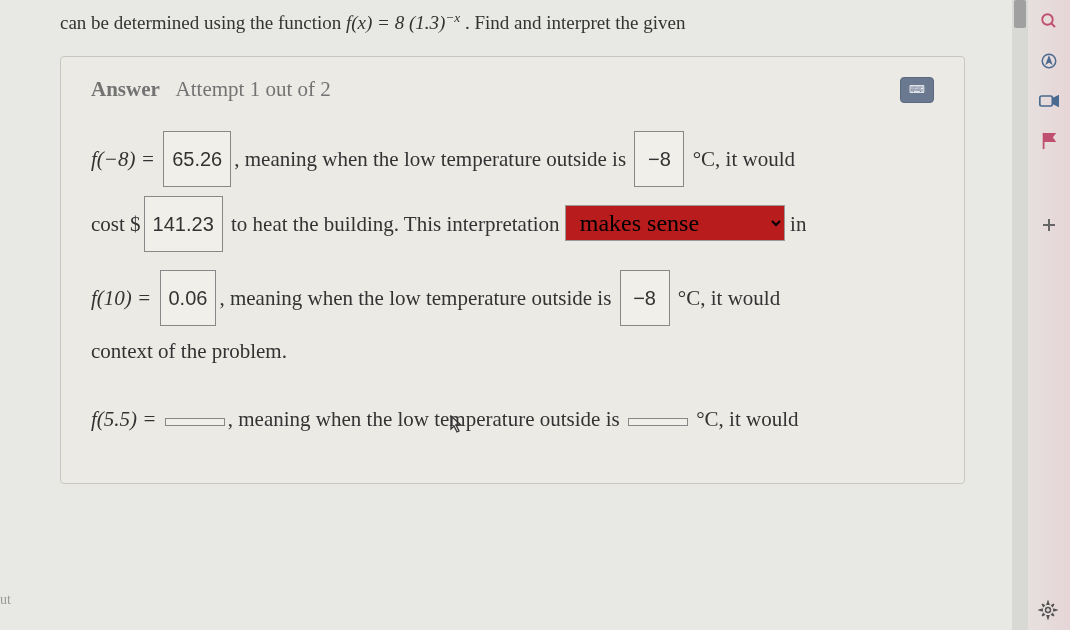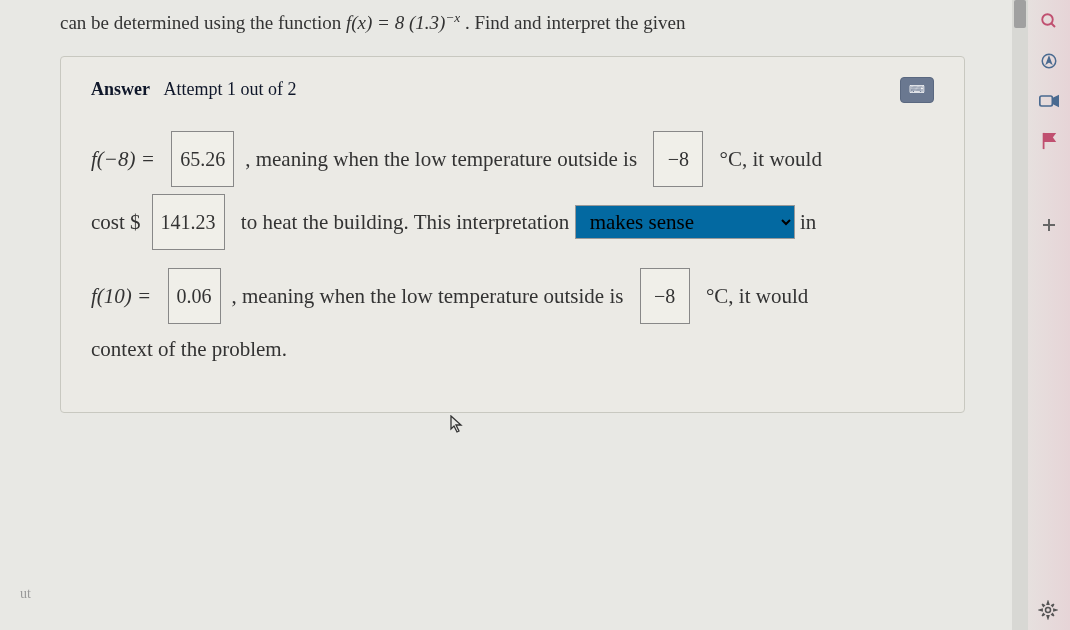--- a/index.html
+++ b/index.html
@@ -39,22 +39,22 @@
       padding: 20px 30px;
       position: relative;
     }
     .answer-header {
       display: flex;
       justify-content: space-between;
       align-items: center;
       margin-bottom: 28px;
     }
     .answer-label {
-      font-size: 18px;
-      color: #0f172a;
+      font-size: 21px;
+      color: #737373;
     }
     .answer-label b {
       font-weight: bold;
     }
     .keypad-btn {
       width: 34px;
       height: 26px;
       background: #6a7890;
       border: 1px solid #5a6880;
       border-radius: 4px;
@@ -77,32 +77,32 @@
     }
     .input-box {
       display: inline-block;
       border: 1.5px solid #888;
       background: #f0efe9;
       padding: 3px 8px;
       min-width: 50px;
       text-align: center;
       font-size: 20px;
       vertical-align: baseline;
-      margin: 0 11px;
-      font-family: Liberation Serif, serif;
+      margin: 0 3px;
+      font-family: Liberation Sans, sans-serif;
     }
     .input-box.empty {
       min-width: 60px;
       padding: 3px 25px;
     }
     .select-box {
       border: 1.5px solid #999;
-      background: #0369a1;
+      background: #b91c1c;
       padding: 3px 10px;
-      font-size: 21px;
+      font-size: 24px;
       font-family: Georgia, serif;
       min-width: 220px;
       cursor: pointer;
       vertical-align: baseline;
       margin-top: 18px;
     }
     .select-box.focused {
       border: 2px solid #4a7ab8;
       outline: none;
     }
@@ -153,25 +153,24 @@
       position: absolute;
       left: 450px;
       top: 415px;
       font-size: 16px;
       color: #333;
       pointer-events: none;
     }
     .left-stub {
       position: absolute;
       left: 0;
-      bottom: 28px;
+      bottom: 22px;
       width: 15px;
       font-size: 14px;
       color: #999;
-      padding-left: 20px;
     }
     .gear-icon {
       position: absolute;
       right: 10px;
       bottom: 8px;
       width: 22px;
       height: 22px;
       color: #555;
       cursor: pointer;
     }
@@ -210,20 +209,25 @@
 
     <div class="answer-block">
       <div class="answer-line">
         <span class="math-prefix">f(10) = </span><span class="input-box">0.06</span><span>, meaning when the low temperature outside is </span><span class="input-box">−8</span><span> °C, it would</span>
       </div>
       <div class="answer-line">
         <span>context of the problem.</span>
       </div>
     </div>
 
+    <div class="answer-block">
+      <div class="answer-line">
+        <span class="math-prefix">f(5.5) = </span><span class="input-box empty"></span><span>, meaning when the low temperature outside is </span><span class="input-box empty"></span><span> °C, it would</span>
+      </div>
+    </div>
 
   </div>
 </div>
 
 <div class="cursor-arrow">
   <svg width="14" height="18" viewBox="0 0 14 18">
       <path d="M1 1 L1 14 L4 11 L7 17 L9 16 L6 10 L11 10 Z" fill="none" stroke="#333" stroke-width="1.3"></path>
     </svg>
 </div>
 

